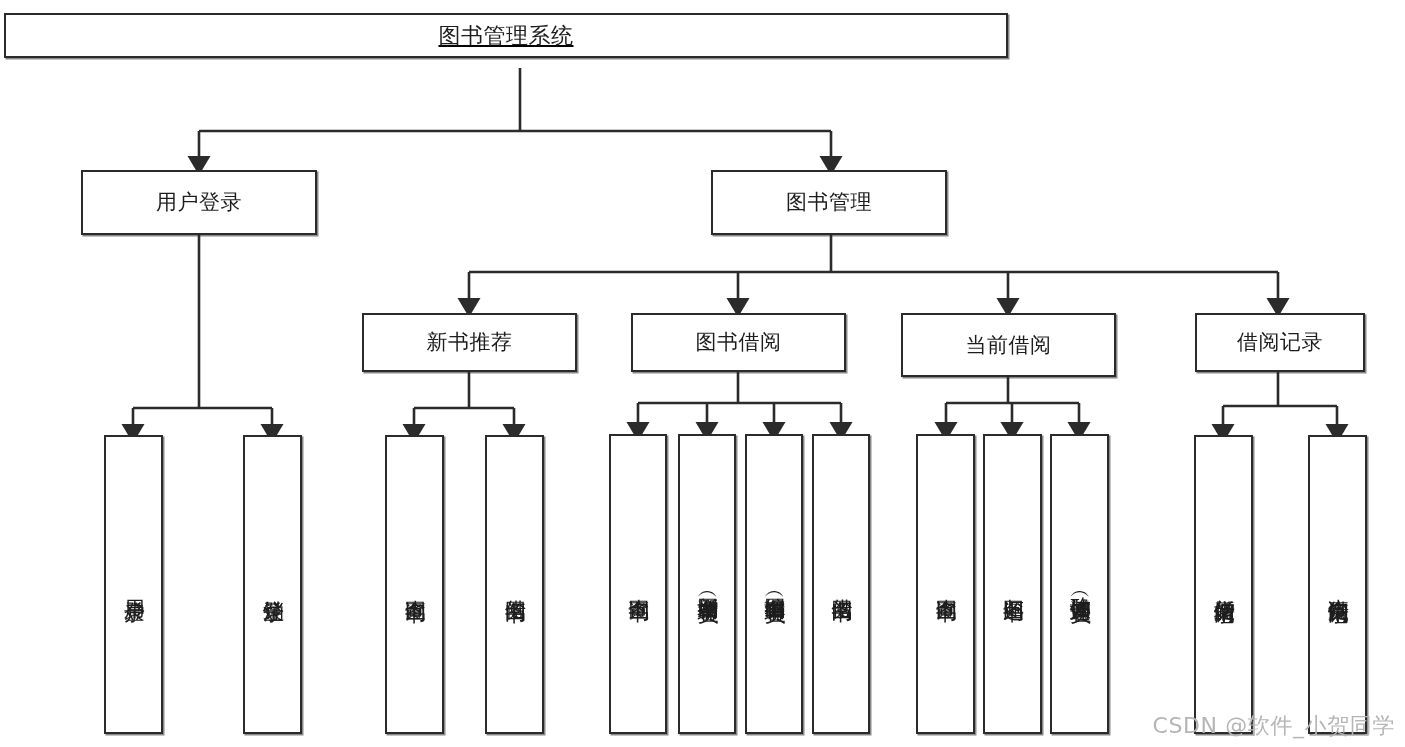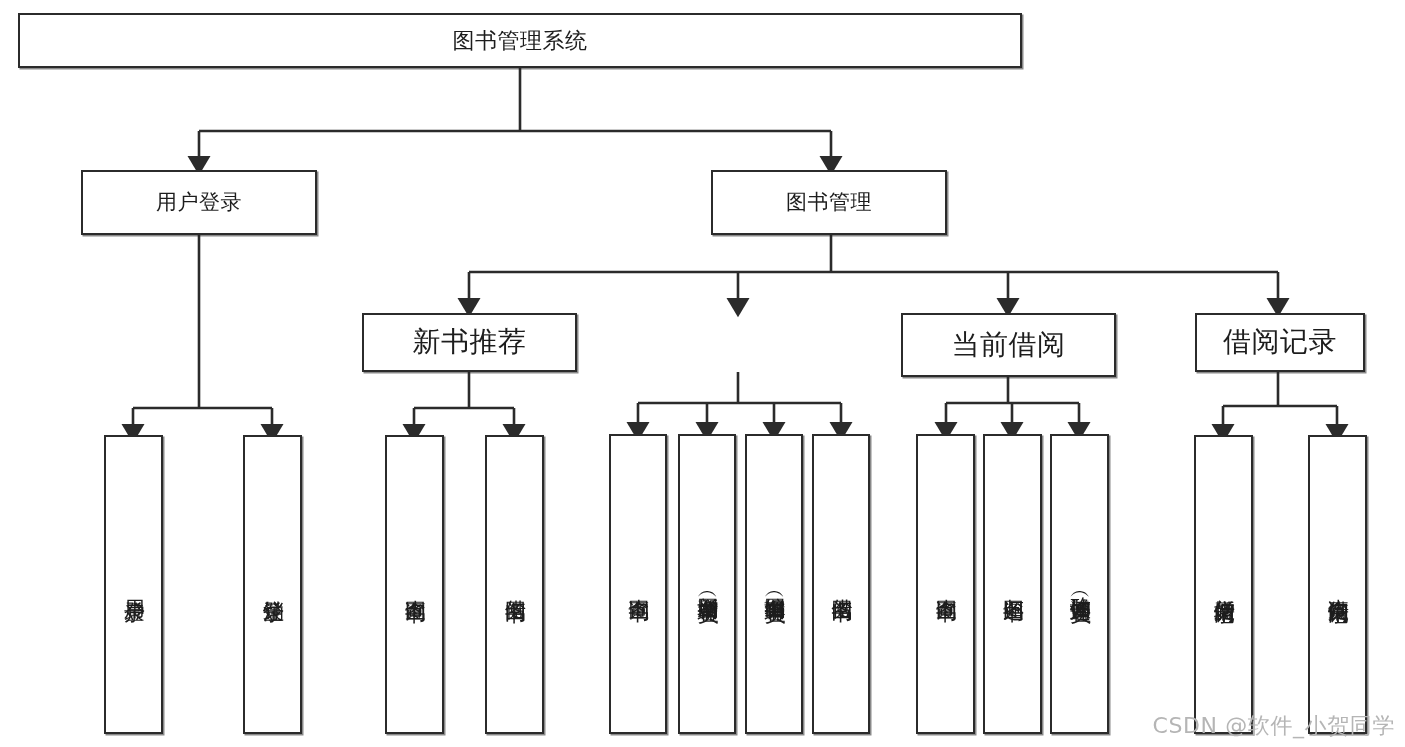--- a/index.html
+++ b/index.html
@@ -40,21 +40,21 @@
     color: #1d1d1d;
     font-size: 21px;
     line-height: 1.16;
     letter-spacing: 0.5px;
     white-space: nowrap;
     text-align: center;
     user-select: none;
   }
   .node.root .node-label { font-size: 22px; }
   .node.level2 .node-label { font-size: 21px; }
-  .node.level3 .node-label { font-size: 28px; }
+  .node.level3 .node-label { font-size: 21px; }
   .node.leaf {
     align-items: center;
     justify-content: center;
     padding: 6px 0;
   }
   .node.leaf .node-label {
     writing-mode: vertical-rl;
     text-orientation: upright;
     font-size: 21px;
     line-height: 1.04;
@@ -123,34 +123,37 @@
       <path d="M1012,403 L1012,430" marker-end="url(#arrowhead)"></path>
       <path d="M1079,403 L1079,430" marker-end="url(#arrowhead)"></path>
 
       <path d="M1278,372 L1278,406"></path>
       <path d="M1223,406 L1337,406"></path>
       <path d="M1223,406 L1223,432" marker-end="url(#arrowhead)"></path>
       <path d="M1337,406 L1337,432" marker-end="url(#arrowhead)"></path>
     </g>
   </svg>
 
-  <div class="node root" style="left:18px; top:13px; width:1004px; height:55px;">
+  <div class="node root" style="left:4px; top:13px; width:1004px; height:45px;text-decoration:underline;">
     <span class="node-label">图书管理系统</span>
   </div>
 
   <div class="node level2" style="left:81px; top:170px; width:236px; height:65px;">
     <span class="node-label">用户登录</span>
   </div>
   <div class="node level2" style="left:711px; top:170px; width:236px; height:65px;">
     <span class="node-label">图书管理</span>
   </div>
 
   <div class="node level3" style="left:362px; top:313px; width:215px; height:59px;">
     <span class="node-label">新书推荐</span>
   </div>
+  <div class="node level3" style="left:631px; top:313px; width:215px; height:59px;">
+    <span class="node-label">图书借阅</span>
+  </div>
   <div class="node level3" style="left:901px; top:313px; width:215px; height:64px;">
     <span class="node-label">当前借阅</span>
   </div>
   <div class="node level3" style="left:1195px; top:313px; width:170px; height:59px;">
     <span class="node-label">借阅记录</span>
   </div>
 
   <div class="node leaf" style="left:104px; top:435px; width:59px; height:299px;">
     <span class="node-label">用户登录</span>
   </div>

